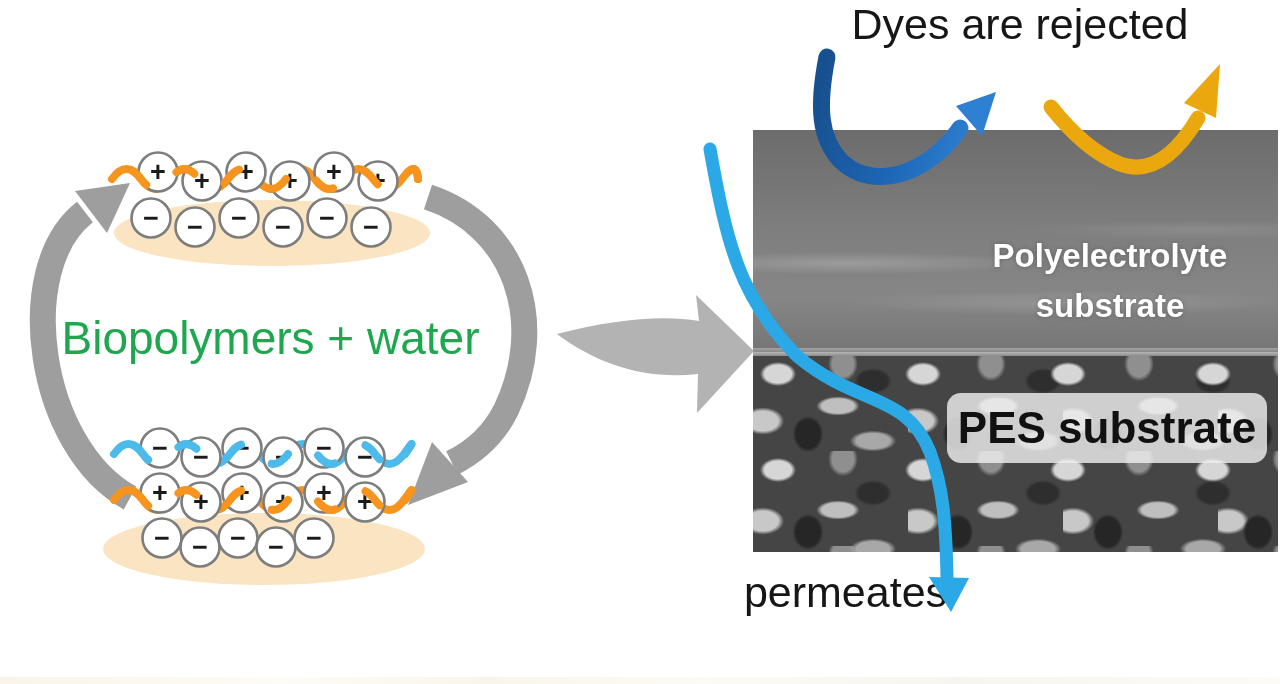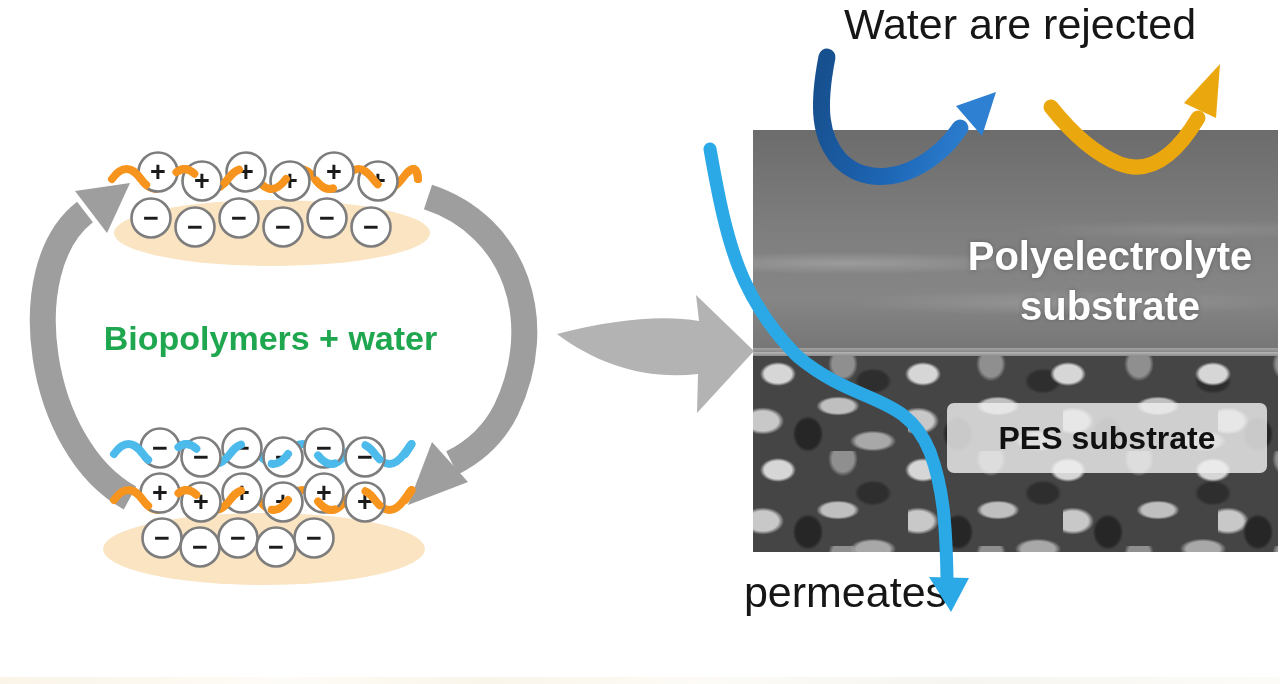--- a/index.html
+++ b/index.html
@@ -27,48 +27,48 @@
       radial-gradient(ellipse 34px 22px at 10px 65px,#c8c8c8 45%, transparent 62%),
       radial-gradient(ellipse 40px 18px at 120px 85px,#a8a8a8 42%, transparent 58%),
       radial-gradient(ellipse 24px 28px at 90px 8px,#8f8f8f 45%, transparent 62%);
     background-size:145px 96px,160px 104px,150px 98px,170px 112px,155px 100px,165px 108px,148px 95px;}
 
   
   .lbl{position:absolute;z-index:2;}
   .dyes{left:760px;top:0;width:520px;text-align:center;
         font-size:43px;line-height:48px;color:#161616;}
   .biopoly{left:18px;top:312px;width:505px;text-align:center;
-        font-size:34px;line-height:52px;font-weight:bold;color:#1FA750;}
+        font-size:46px;line-height:52px;font-weight:normal;color:#1FA750;}
   .memlabel{left:950px;top:231px;width:320px;text-align:center;
-        font-size:40px;line-height:50px;font-weight:bold;color:#ffffff;
+        font-size:33px;line-height:50px;font-weight:bold;color:#ffffff;
         text-shadow:0 0 4px rgba(60,60,60,.45);}
-  .pesband{left:947px;top:403px;width:320px;height:70px;border-radius:7px;
+  .pesband{left:947px;top:393px;width:320px;height:70px;border-radius:14px;
         background:rgba(238,238,238,.82);text-align:center;
-        font-size:32px;line-height:70px;font-weight:bold;color:#111111;}
+        font-size:44px;line-height:70px;font-weight:bold;color:#111111;}
   .water{left:718px;top:560px;width:255px;text-align:center;
         font-size:43px;line-height:65px;color:#161616;}
   .bottom-strip{left:0;top:677px;width:1280px;height:7px;opacity:.55;
         background:linear-gradient(90deg,#f6ebd6 0%,#fdf9f0 22%,#f5edda 38%,#fbf7ee 55%,#f1ede2 75%,#fbf8f2 100%);}
 
   
   #overlay{position:absolute;left:0;top:0;z-index:5;pointer-events:none;}
   .charge-sign{font-family:"Liberation Sans",sans-serif;font-weight:bold;font-size:27px;fill:#1b1b1b;}
 </style>
 </head>
 <body>
 
 <div id="page">
 
   <div class="sem">
     <div class="sem-membrane"></div>
     <div class="sem-ridge"></div>
     <div class="sem-substrate"></div>
   </div>
 
-  <div class="lbl dyes">Water are rejected</div>
+  <div class="lbl dyes">Dyes are rejected</div>
 
   <div class="lbl biopoly">Biopolymers + water</div>
 
   <div class="lbl memlabel">
     <div>Polyelectrolyte</div>
     <div>substrate</div>
   </div>
 
   <div class="lbl pesband">PES substrate</div>
 

